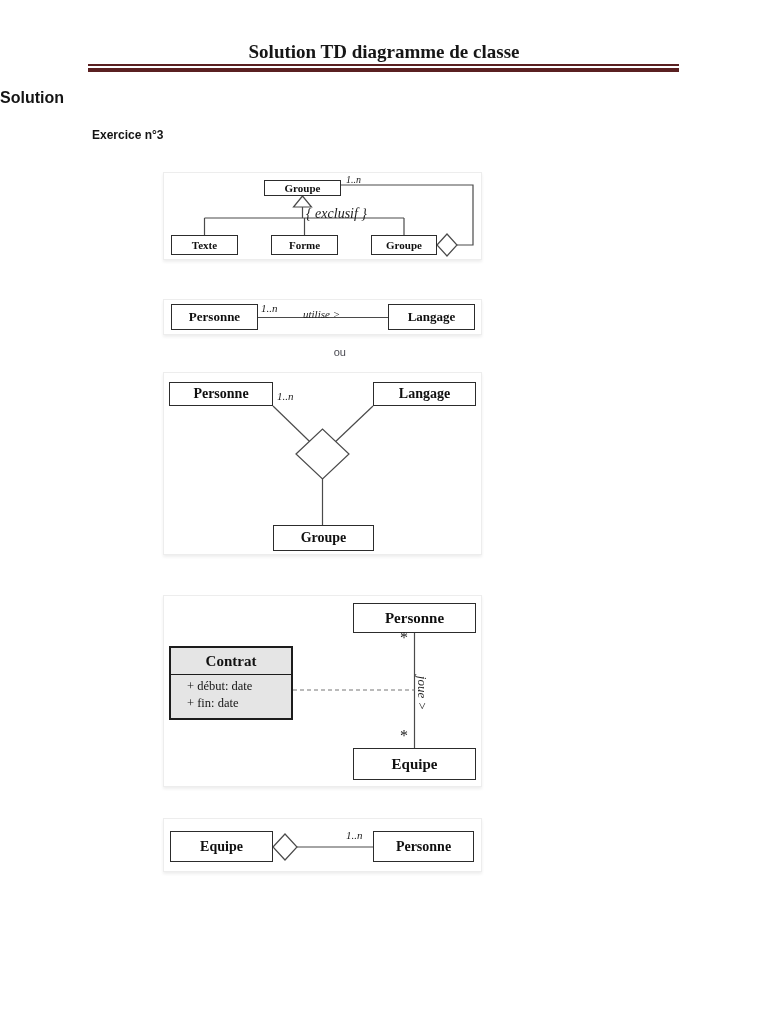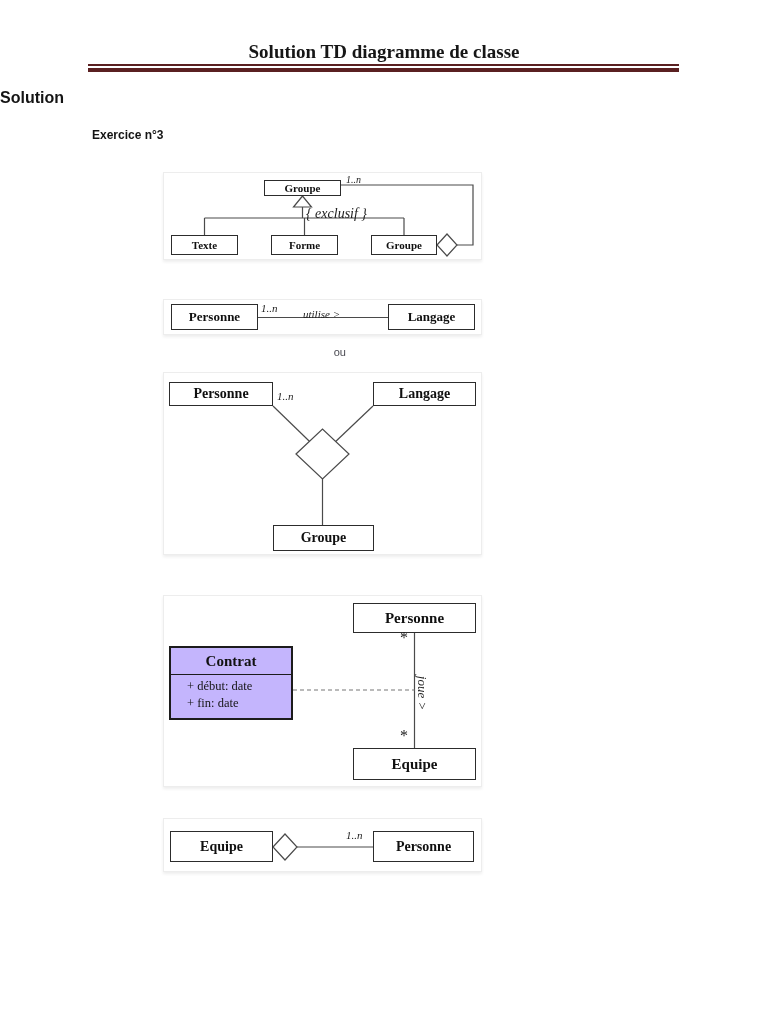--- a/index.html
+++ b/index.html
@@ -35,21 +35,21 @@
   #fig2{left:163px;top:299px;width:317px;height:34px;}
   #fig3{left:163px;top:372px;width:317px;height:181px;}
   #fig4{left:163px;top:595px;width:317px;height:190px;}
   #fig5{left:163px;top:818px;width:317px;height:52px;}
 
   .ou{position:absolute;left:300px;top:346px;width:46px;text-align:right;
       font-family:"Liberation Sans",sans-serif;font-size:11px;color:#4a4a52;}
 
   
   .contrat{position:absolute;left:5px;top:50px;width:124px;border:2px solid #1c1c1c;
-           background:#c4b5fd;box-sizing:border-box;}
+           background:#e5e5e5;box-sizing:border-box;}
   .contrat .cname{height:26px;display:flex;align-items:center;justify-content:center;
                   font-weight:bold;font-size:15px;border-bottom:1.5px solid #1c1c1c;}
   .contrat .attrs{padding:3px 6px 6px 16px;font-size:12.5px;line-height:17px;color:#151515;}
   .rot-label{position:absolute;left:224px;top:90px;width:70px;height:14px;text-align:center;
              transform:rotate(90deg);font-style:italic;font-size:13px;
              font-family:"Liberation Serif",serif;color:#1d1d1d;}
 </style>
 </head>
 <body>
 

